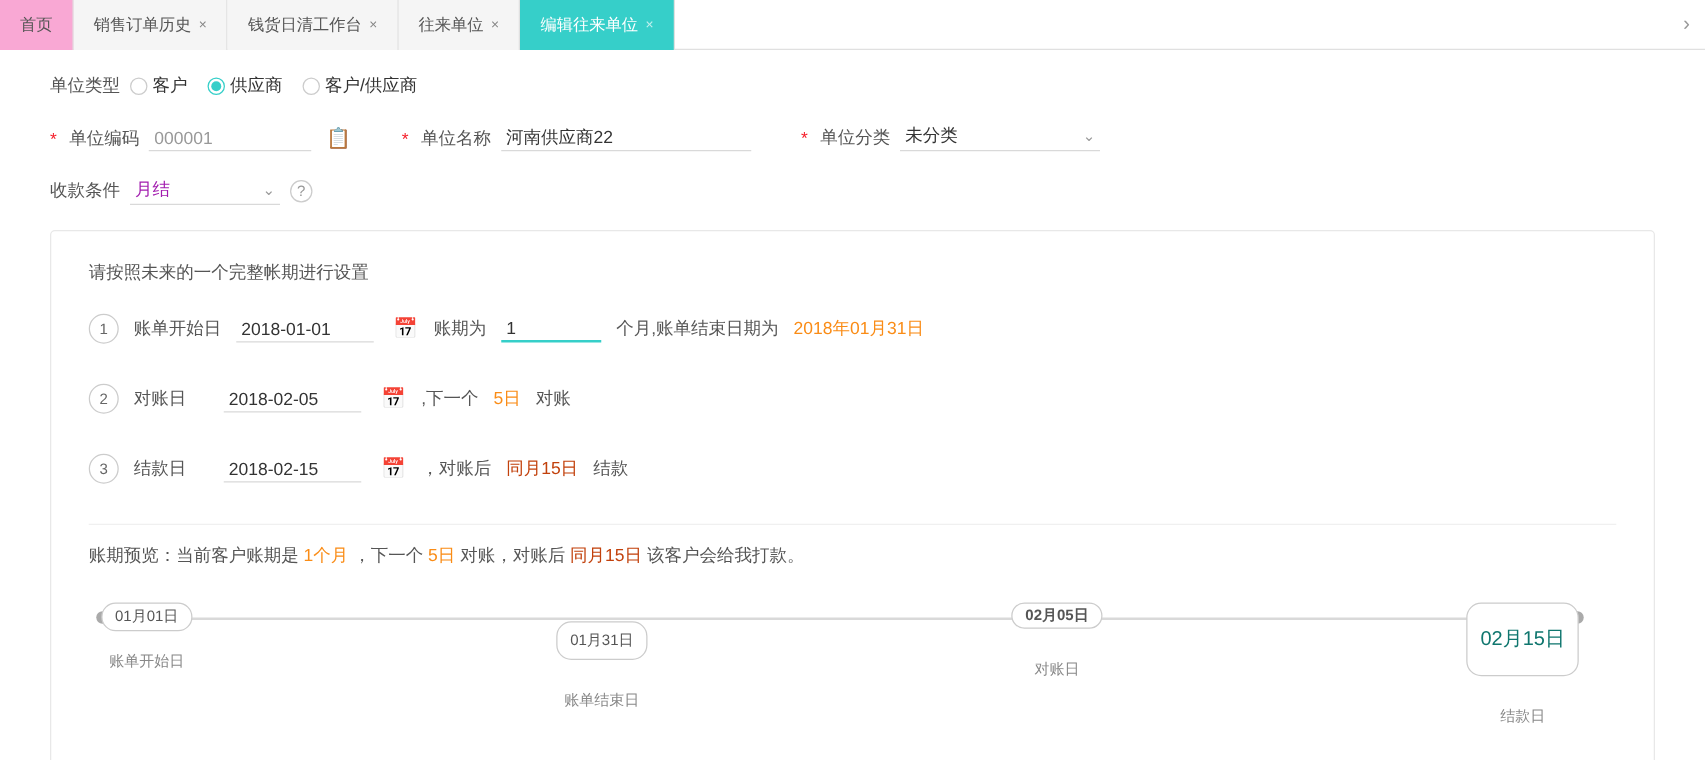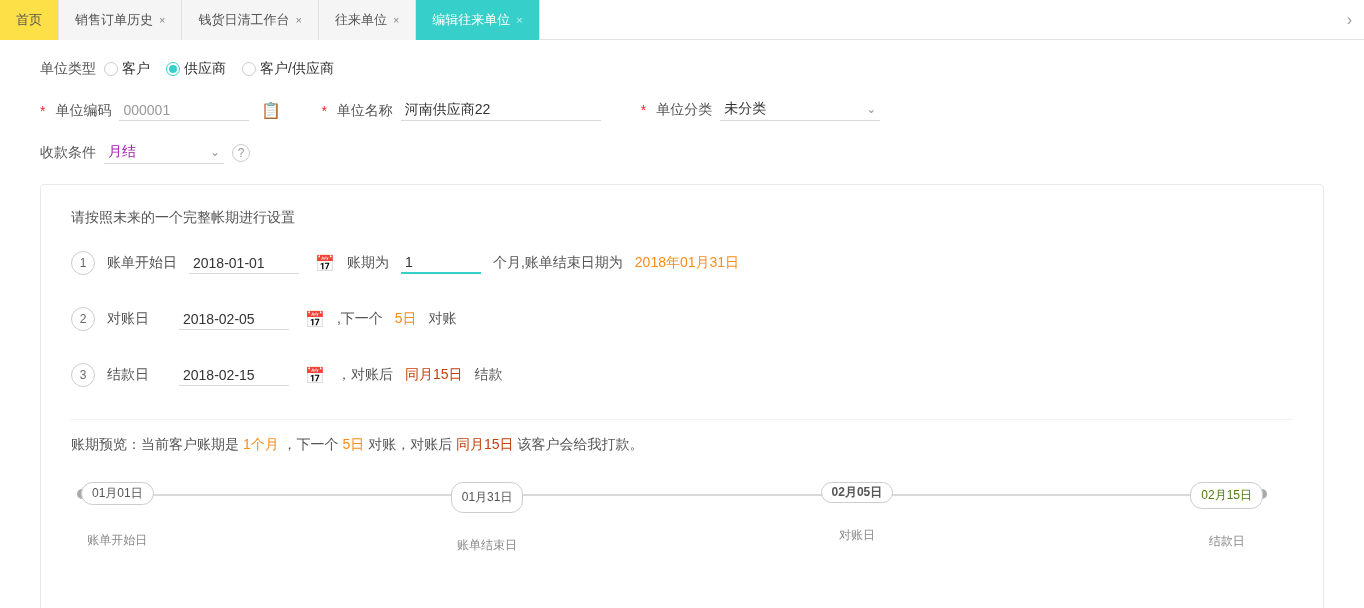--- a/index.html
+++ b/index.html
@@ -30,21 +30,21 @@
     .tab.active {
       background: #36cfc9;
       color: #fff;
     }
     .tab .close-icon {
       font-size: 11px;
       opacity: 0.7;
     }
     .tab:first-child {
       border-left: none;
-      background: #fde047;
+      background: #f9a8d4;
     }
     .tabs-arrow {
       margin-left: auto;
       padding: 0 12px;
       font-size: 16px;
       color: #999;
       cursor: pointer;
     }
 
     
@@ -392,37 +392,37 @@
 
       <div style="position:relative; padding: 0 30px 40px 10px;">
 
         <div style="position:absolute; top:12px; left:10px; right:30px; height:2px; background:#d9d9d9;"></div>
 
         <div style="position:absolute; top:7px; left:6px; width:10px; height:10px; border-radius:50%; background:#aaa;"></div>
         <div style="position:absolute; top:7px; right:26px; width:10px; height:10px; border-radius:50%; background:#aaa;"></div>
 
         <div style="display:flex; justify-content:space-between; position:relative; z-index:1;">
 
-          <div style="display:flex;flex-direction:column;align-items:center;gap:11px;">
+          <div style="display:flex;flex-direction:column;align-items:center;gap:0;">
             <div style="border:1px solid #ccc;border-radius:12px;padding:2px 10px;font-size:12px;color:#555;background:#fff;white-space:nowrap;">01月01日</div>
             <div style="font-size:12px;color:#888;margin-top:16px;">账单开始日</div>
           </div>
 
           <div style="display:flex;flex-direction:column;align-items:center;gap:8px;">
-            <div style="border:1px solid #ccc;border-radius:12px;padding:6px 10px;font-size:12px;color:#555;background:#fff;white-space:nowrap;">01月31日</div>
+            <div style="border:1px solid #ccc;border-radius:12px;padding:6px 10px;font-size:12px;color:#555;background:#fff;white-space:nowrap;margin-top:15px;">01月31日</div>
             <div style="font-size:12px;color:#888;margin-top:16px;">账单结束日</div>
           </div>
 
           <div style="display:flex;flex-direction:column;align-items:center;gap:8px;">
             <div style="border:1px solid #ccc;border-radius:12px;padding:1px 10px;font-size:12px;color:#555;background:#fff;white-space:nowrap;font-weight:bold;">02月05日</div>
             <div style="font-size:12px;color:#888;margin-top:16px;">对账日</div>
           </div>
 
           <div style="display:flex;flex-direction:column;align-items:center;gap:8px;">
-            <div style="border:1px solid #ccc;border-radius:12px;padding:4px 10px;font-size:12px;color:#4d7c0f;background:#fff;white-space:nowrap;">02月15日</div>
+            <div style="border:1px solid #ccc;border-radius:12px;padding:18px 10px;font-size:16px;color:#0f766e;background:#fff;white-space:nowrap;">02月15日</div>
             <div style="font-size:12px;color:#888;margin-top:16px;">结款日</div>
           </div>
 
         </div>
       </div>
 
     </div>
   </div>
 
 </div>

